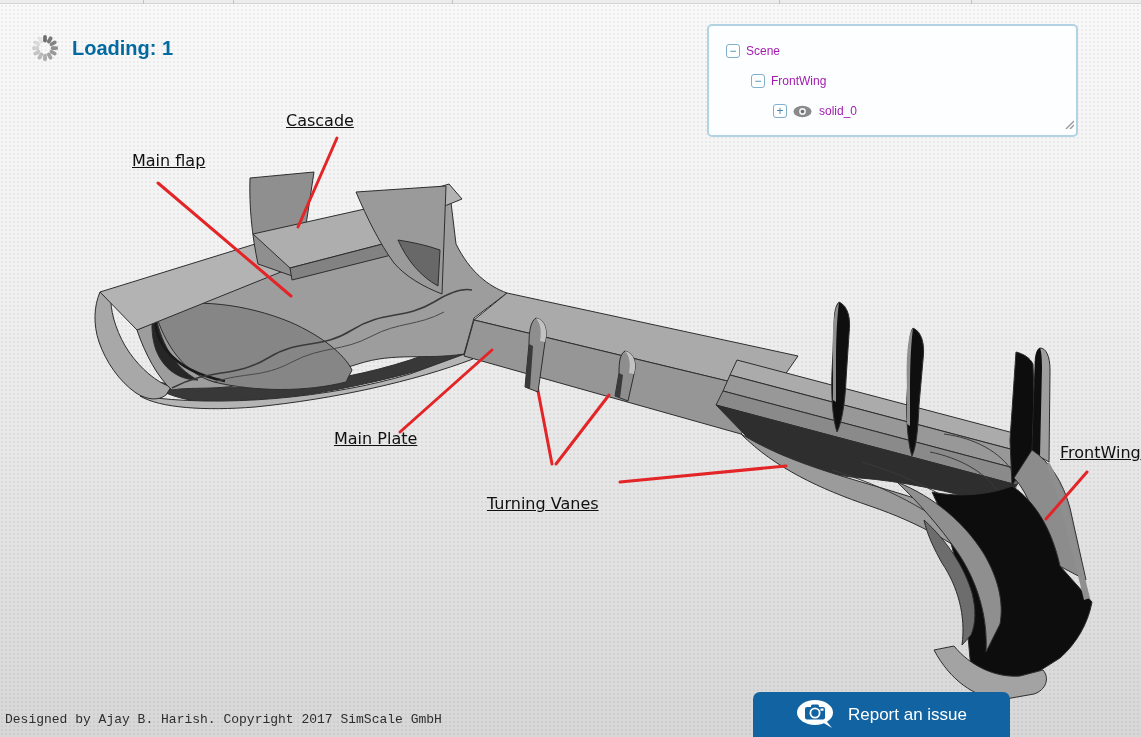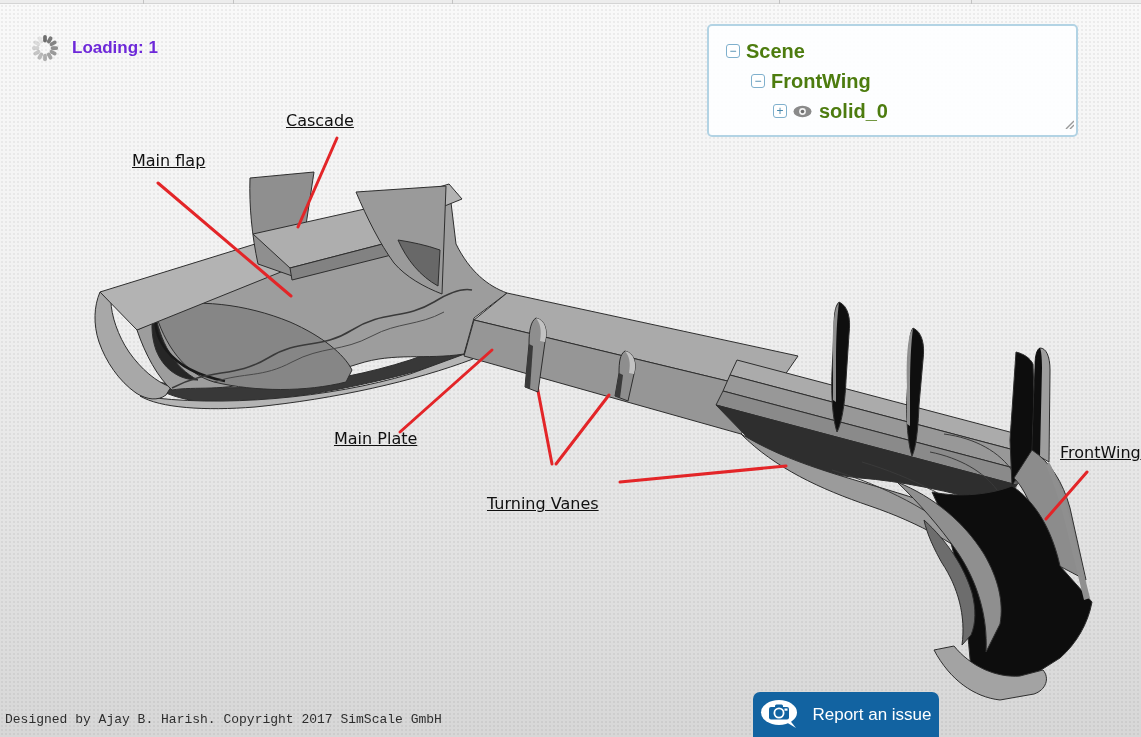--- a/index.html
+++ b/index.html
@@ -20,39 +20,39 @@
   }
   .tab-sep { position: absolute; top: 0; width: 1px; height: 4px; background: #c3c3c3; }
 
   
   .loading {
     position: absolute; left: 30px; top: 33px;
     display: flex; align-items: center; gap: 12px;
   }
   .spinner { width: 30px; height: 30px; animation: spin 1s steps(12) infinite; }
   @keyframes spin { to { transform: rotate(360deg); } }
-  .loading-label { font-size: 17px; font-weight: bold; color: #6d28d9; }
+  .loading-label { font-size: 20px; font-weight: bold; color: #0369a1; }
 
   
   .scene-panel {
     position: absolute; left: 707px; top: 24px; width: 371px; height: 113px;
     background: rgba(253,254,255,0.92);
     border: 2px solid #b2d3e4; border-radius: 5px;
   }
   .tree-row { display: flex; align-items: center; height: 22px; margin-top: 8px; }
   .tree-row.r0 { padding-left: 17px; margin-top: 14px; }
   .tree-row.r1 { padding-left: 42px; }
   .tree-row.r2 { padding-left: 64px; }
   .toggle-box {
     width: 14px; height: 14px; border: 1px solid #7fb0cd; border-radius: 3px;
     background: #fff; color: #4a89ad; font-size: 12px; line-height: 12px;
     display: flex; align-items: center; justify-content: center;
     margin-right: 6px; cursor: pointer; flex: 0 0 auto;
   }
-  .tree-label { font-size: 20px; color: #4d7c0f; cursor: pointer; font-weight: bold; }
+  .tree-label { font-size: 12px; color: #a21caf; cursor: pointer; }
   .eye { margin-right: 7px; cursor: pointer; display: inline-flex; }
   .resize-handle { position: absolute; right: 2px; bottom: 2px; cursor: nwse-resize; }
 
   
   .ann {
     position: absolute; font-family: "DejaVu Sans", sans-serif;
     font-size: 16px; color: #101010; white-space: nowrap; text-decoration: underline;
   }
   .ann-cascade       { left: 286px; top: 111px; }
   .ann-main-flap     { left: 132px; top: 151px; }
@@ -64,21 +64,21 @@
   .viewport { position: absolute; left: 0; top: 0; }
 
   
   .credit {
     position: absolute; left: 5px; top: 712px;
     font-family: Liberation Mono, monospace; font-size: 13px; color: #2e2e2e;
   }
 
   
   .report-btn {
-    position: absolute; left: 753px; top: 692px; width: 186px; height: 45px;
+    position: absolute; left: 753px; top: 692px; width: 257px; height: 45px;
     background: #1263a1; border: none; border-radius: 7px 7px 0 0;
     display: flex; align-items: center; justify-content: center; gap: 11px;
     color: #ffffff; font-size: 17px; font-family: "Liberation Sans", sans-serif;
     cursor: pointer;
   }
 </style>
 </head>
 <body>
 
 <div class="tab-strip">

